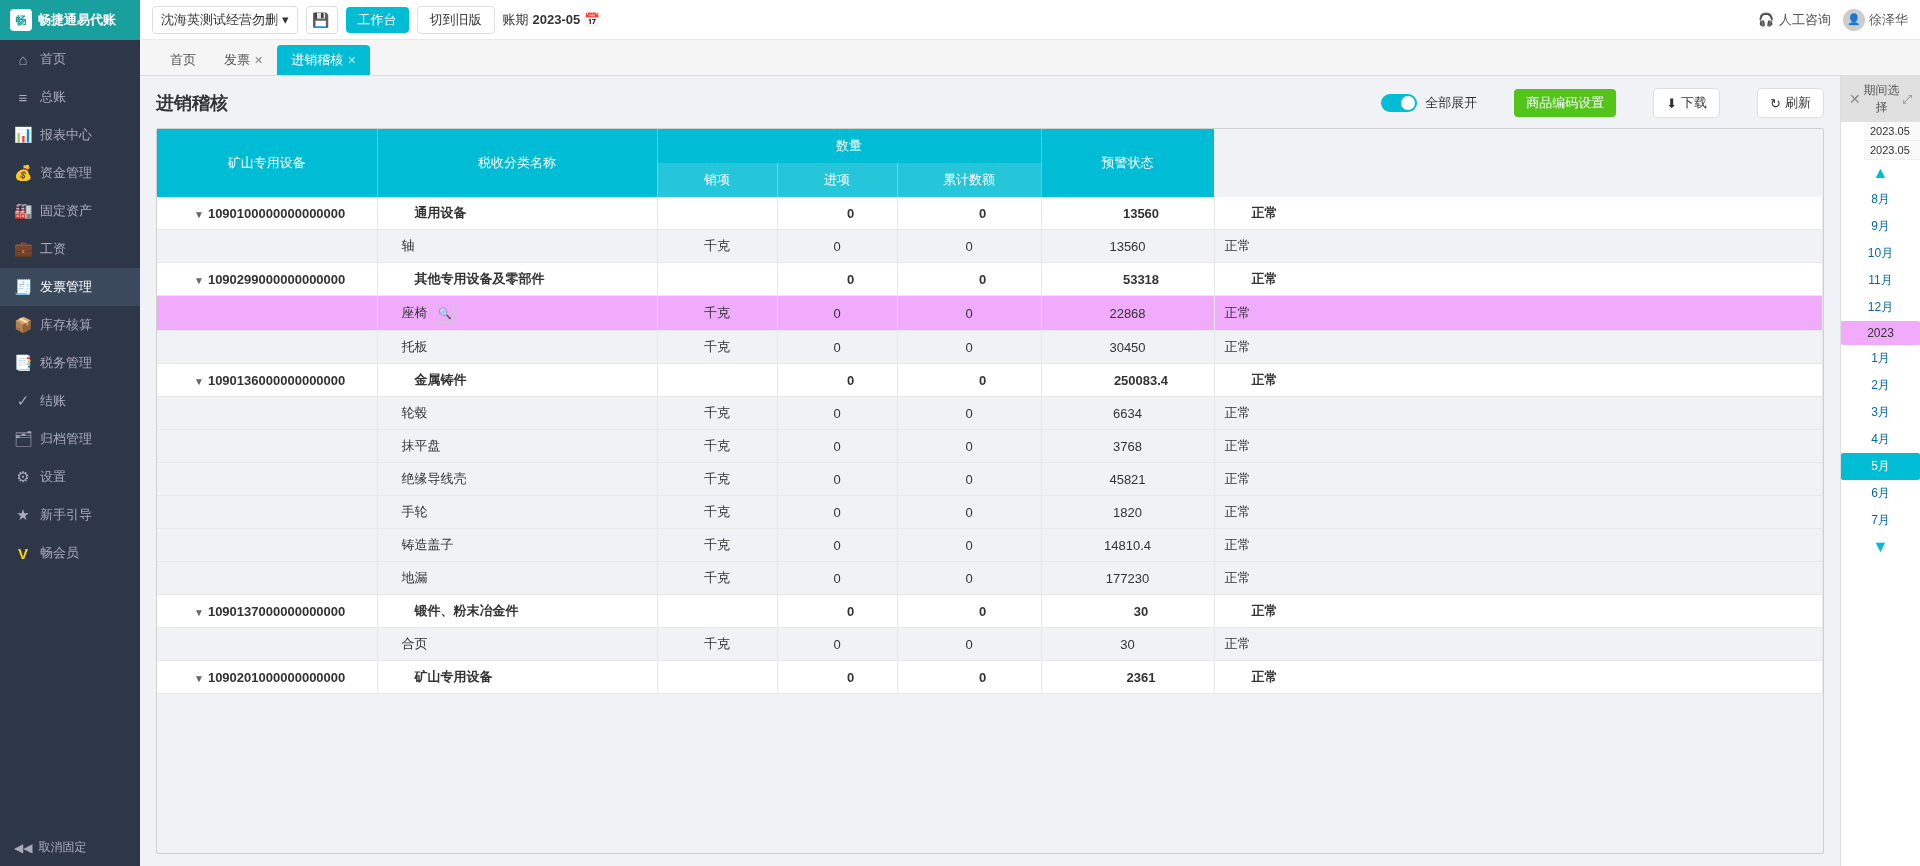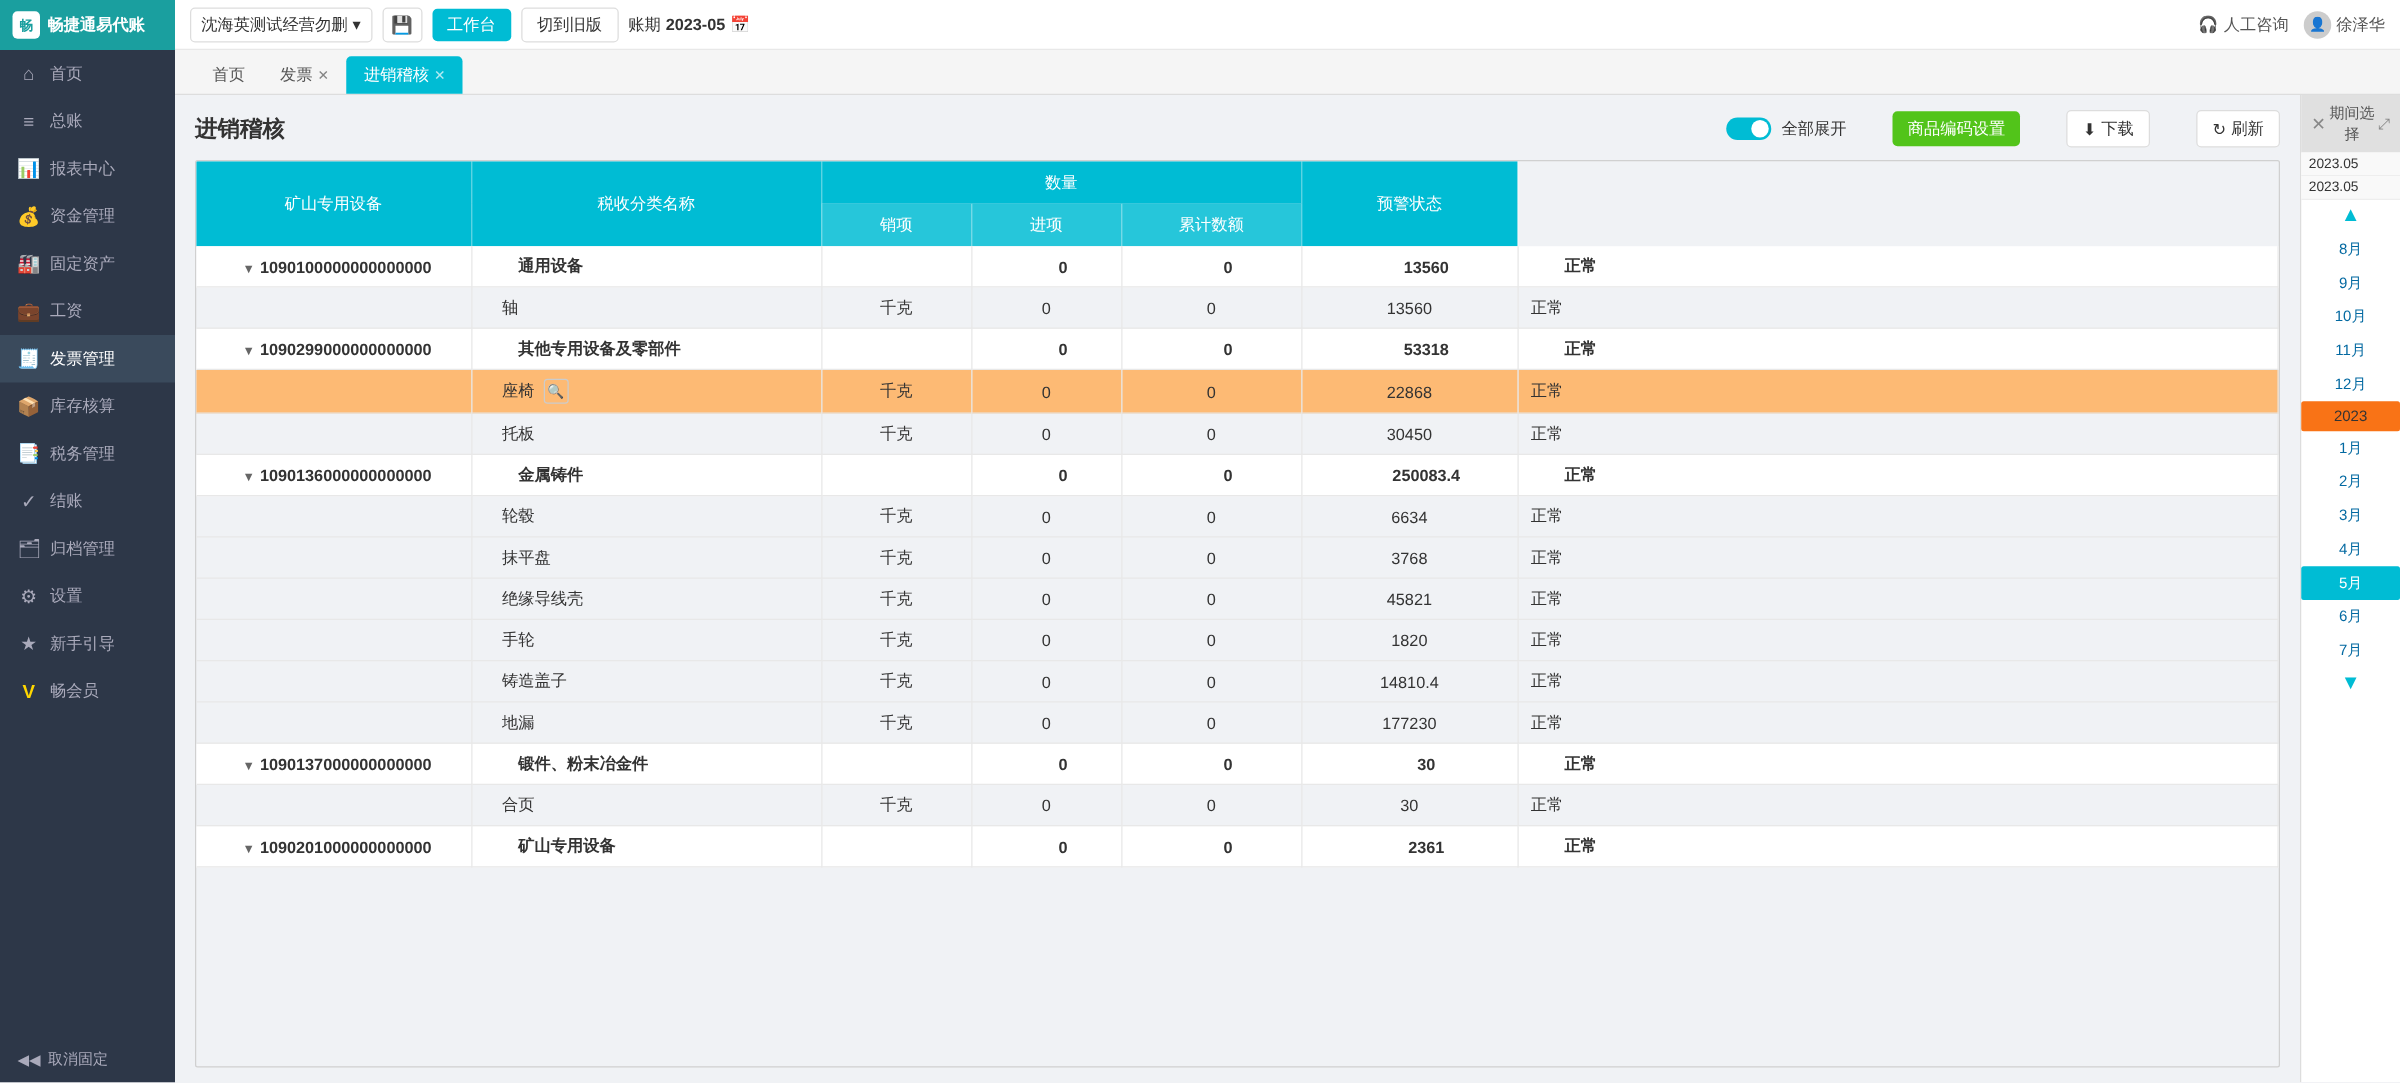--- a/index.html
+++ b/index.html
@@ -223,21 +223,21 @@
       background: #26c6da;
     }
     tbody tr td {
       padding: 7px 10px;
       border-bottom: 1px solid #e8e8e8;
       border-right: 1px solid #e8e8e8;
       text-align: center;
       color: #333;
     }
     tbody tr.group-row td { background: #fff; font-weight: bold; padding-left: 37px; }
-    tbody tr.highlighted td { background: #fdba74; }
+    tbody tr.highlighted td { background: #f0abfc; }
     tbody tr.highlighted td:first-child { color: #333; }
     td.left { text-align: left; }
     td.num { text-align: center; }
     .expand-icon { color: #666; margin-right: 4px; font-size: 10px; }
     .search-icon-cell {
       display: inline-flex;
       align-items: center;
       justify-content: center;
       width: 20px; height: 20px;
       border: 1px solid #ccc;
@@ -270,39 +270,40 @@
     .panel-close { cursor: pointer; font-size: 14px; color: #888; }
     .panel-maximize { cursor: pointer; font-size: 12px; color: #888; }
     .month-item {
       padding: 5px 8px;
       text-align: center;
       cursor: pointer;
       font-size: 12px;
       color: #0369a1;
     }
     .month-item.active { background: #00bcd4; color: white; border-radius: 2px; }
-    .month-item.current-year { background: #f97316; color: #333; border-radius: 2px; }
+    .month-item.current-year { background: #f0abfc; color: #333; border-radius: 2px; }
 
     .nav-arrow {
       display: flex;
       justify-content: center;
       padding: 4px;
       cursor: pointer;
       color: #00bcd4;
       font-size: 16px;
     }
     .period-row {
       display: flex;
       align-items: center;
       justify-content: space-between;
       padding: 3px 6px;
       font-size: 11px;
       color: #333;
       background: #f9f9f9;
       border-bottom: 1px solid #eee;
+      margin-left: 23px;
     }
   </style>
 </head>
 <body>
 
 <div class="sidebar">
   <div class="sidebar-logo">
     <div class="sidebar-logo-icon">畅</div>
     <span>畅捷通易代账</span>
   </div>

